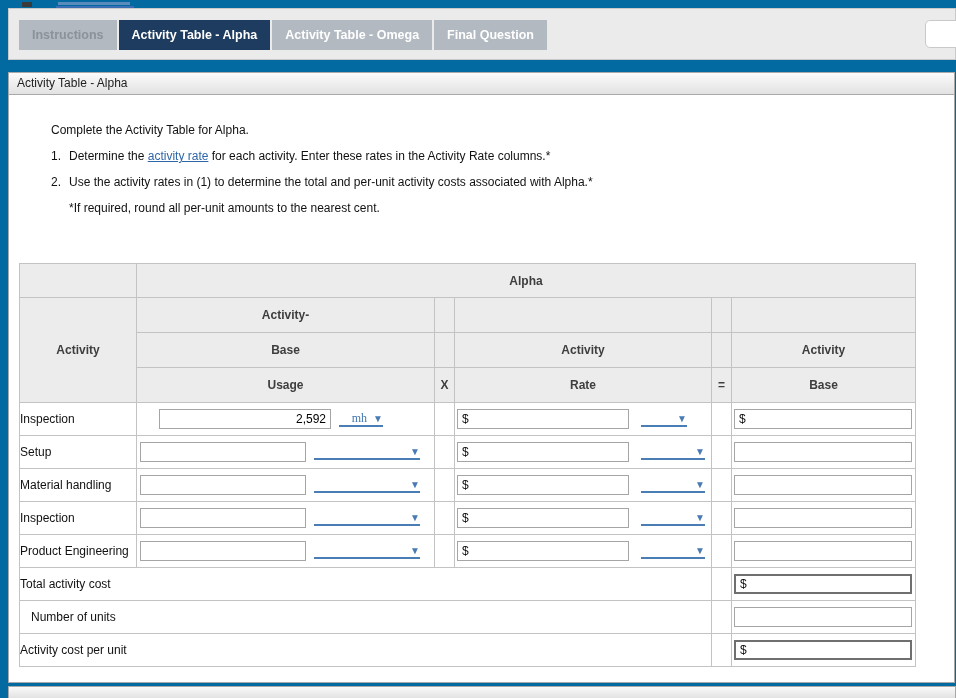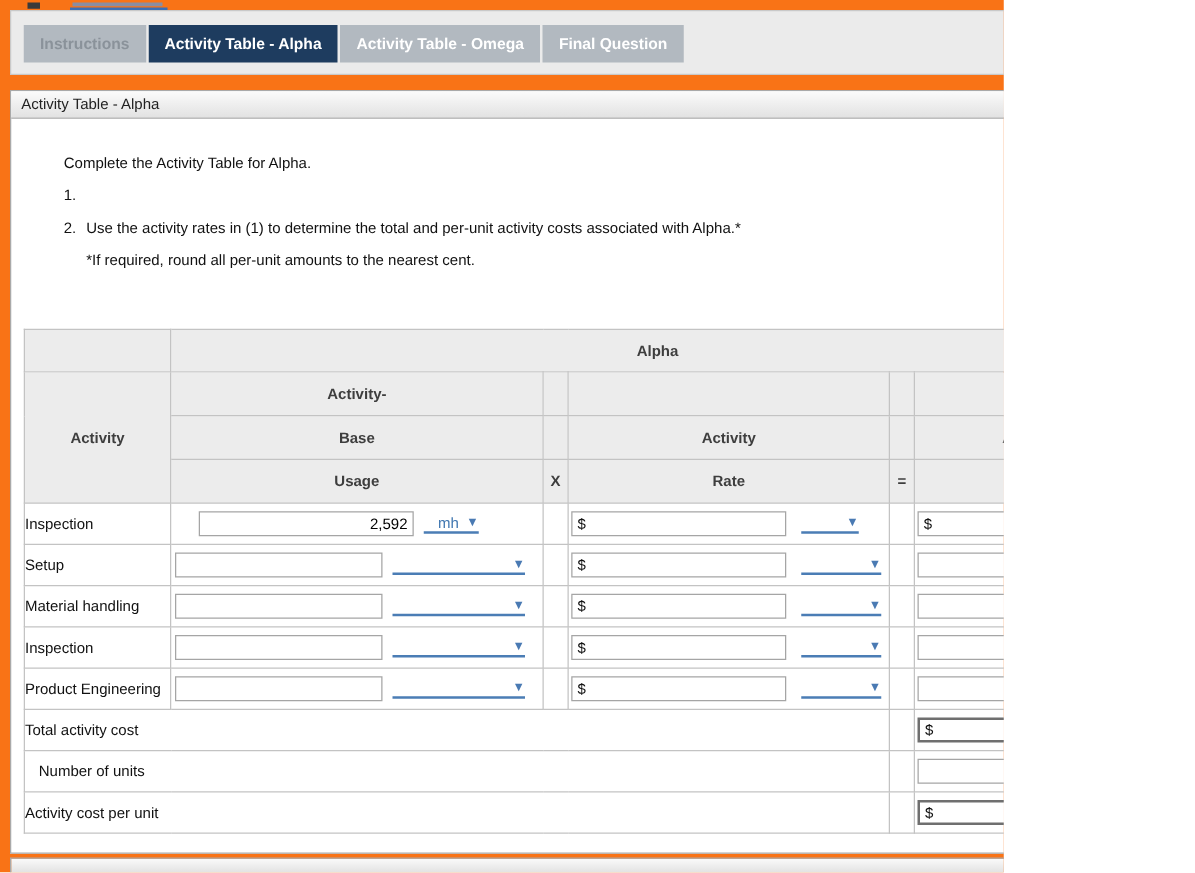--- a/index.html
+++ b/index.html
@@ -1,17 +1,17 @@
 <!DOCTYPE html>
 <html><head>
 <meta charset="utf-8">
 <style>
   * { box-sizing: border-box; }
   body { margin:0; background:#fff; font-family:"Liberation Sans", sans-serif; }
-  .page { position:relative; width:803px; height:698px; background:#f97316; overflow:hidden; }
+  .page { position:relative; width:956px; height:698px; background:#0369a1; overflow:hidden; }
 
   
   .top-frag { position:absolute; left:0; top:0; width:300px; height:8px; overflow:hidden; }
   .frag-dark { position:absolute; left:22px; top:2px; width:10px; height:5px; background:#3a3a3a; }
   .frag-blue-text { position:absolute; left:58px; top:2px; width:72px; height:3px; background:#6f93c4; opacity:.8; }
   .frag-blue-line { position:absolute; left:56px; top:6px; width:78px; height:2px; background:#3b6fb5; }
 
   
   .tabbar { position:absolute; left:8px; top:8px; width:948px; height:52px;
             background:#ebebeb; border:1px solid #c9c9c9; }
@@ -53,21 +53,21 @@
   .tbox { height:20px; border:1px solid #a5a5a5; font-size:12px; padding:1px 4px;
           font-family:"Liberation Sans", sans-serif; background:#fff; outline:none; }
   .usage-cell .tbox { width:166px; margin-left:3px; }
   tr.prod .usage-cell .tbox { width:172px; margin-left:22px; text-align:right; }
 
   .dd { display:inline-flex; align-items:flex-end; justify-content:flex-end;
         border-bottom:2px solid #4b7db5; height:16px; margin-left:8px; cursor:pointer; }
   .dd .u { color:#3f76b0; font-size:12px; line-height:14px; margin-right:6px; }
   .dd .ar { color:#4a7ab3; font-size:10px; line-height:13px; }
   .usage-cell .dd { width:106px; }
-  tr.prod .usage-cell .dd { width:44px; }
+  tr.prod .usage-cell .dd { width:44px;font-family:Liberation Serif, serif; }
   .rate-cell .dd { width:64px; margin-left:12px; }
   tr.prod .rate-cell .dd { width:46px; }
 
   .moneybox { display:inline-flex; align-items:center; width:172px; height:20px;
               border:1px solid #a5a5a5; background:#fff; padding:0 4px; margin-left:2px; }
   .moneybox .cur { font-size:12px; color:#111; flex:none; }
   .moneybox input { border:none; outline:none; flex:1; min-width:0; height:100%;
                     font-size:12px; padding:0 2px; background:transparent;
                     font-family:"Liberation Sans", sans-serif; }
   .cost-cell .moneybox, .cost-cell .tbox.plain { width:178px; }
@@ -101,20 +101,21 @@
 
   <div class="panel">
     <div class="panel-head">
       <span>Activity Table - Alpha</span>
     </div>
 
     <div class="instructions">
       <div class="instr-intro">Complete the Activity Table for Alpha.</div>
       <div class="instr-item">
         <span class="instr-num">1.</span>
+        <span><span>Determine the </span><a class="rate-link">activity rate</a><span> for each activity. Enter these rates in the Activity Rate columns.*</span></span>
       </div>
       <div class="instr-item">
         <span class="instr-num">2.</span>
         <span>Use the activity rates in (1) to determine the total and per-unit activity costs associated with Alpha.*</span>
       </div>
       <div class="instr-foot">*If required, round all per-unit amounts to the nearest cent.</div>
     </div>
 
     <table class="acttable">
       <colgroup>

